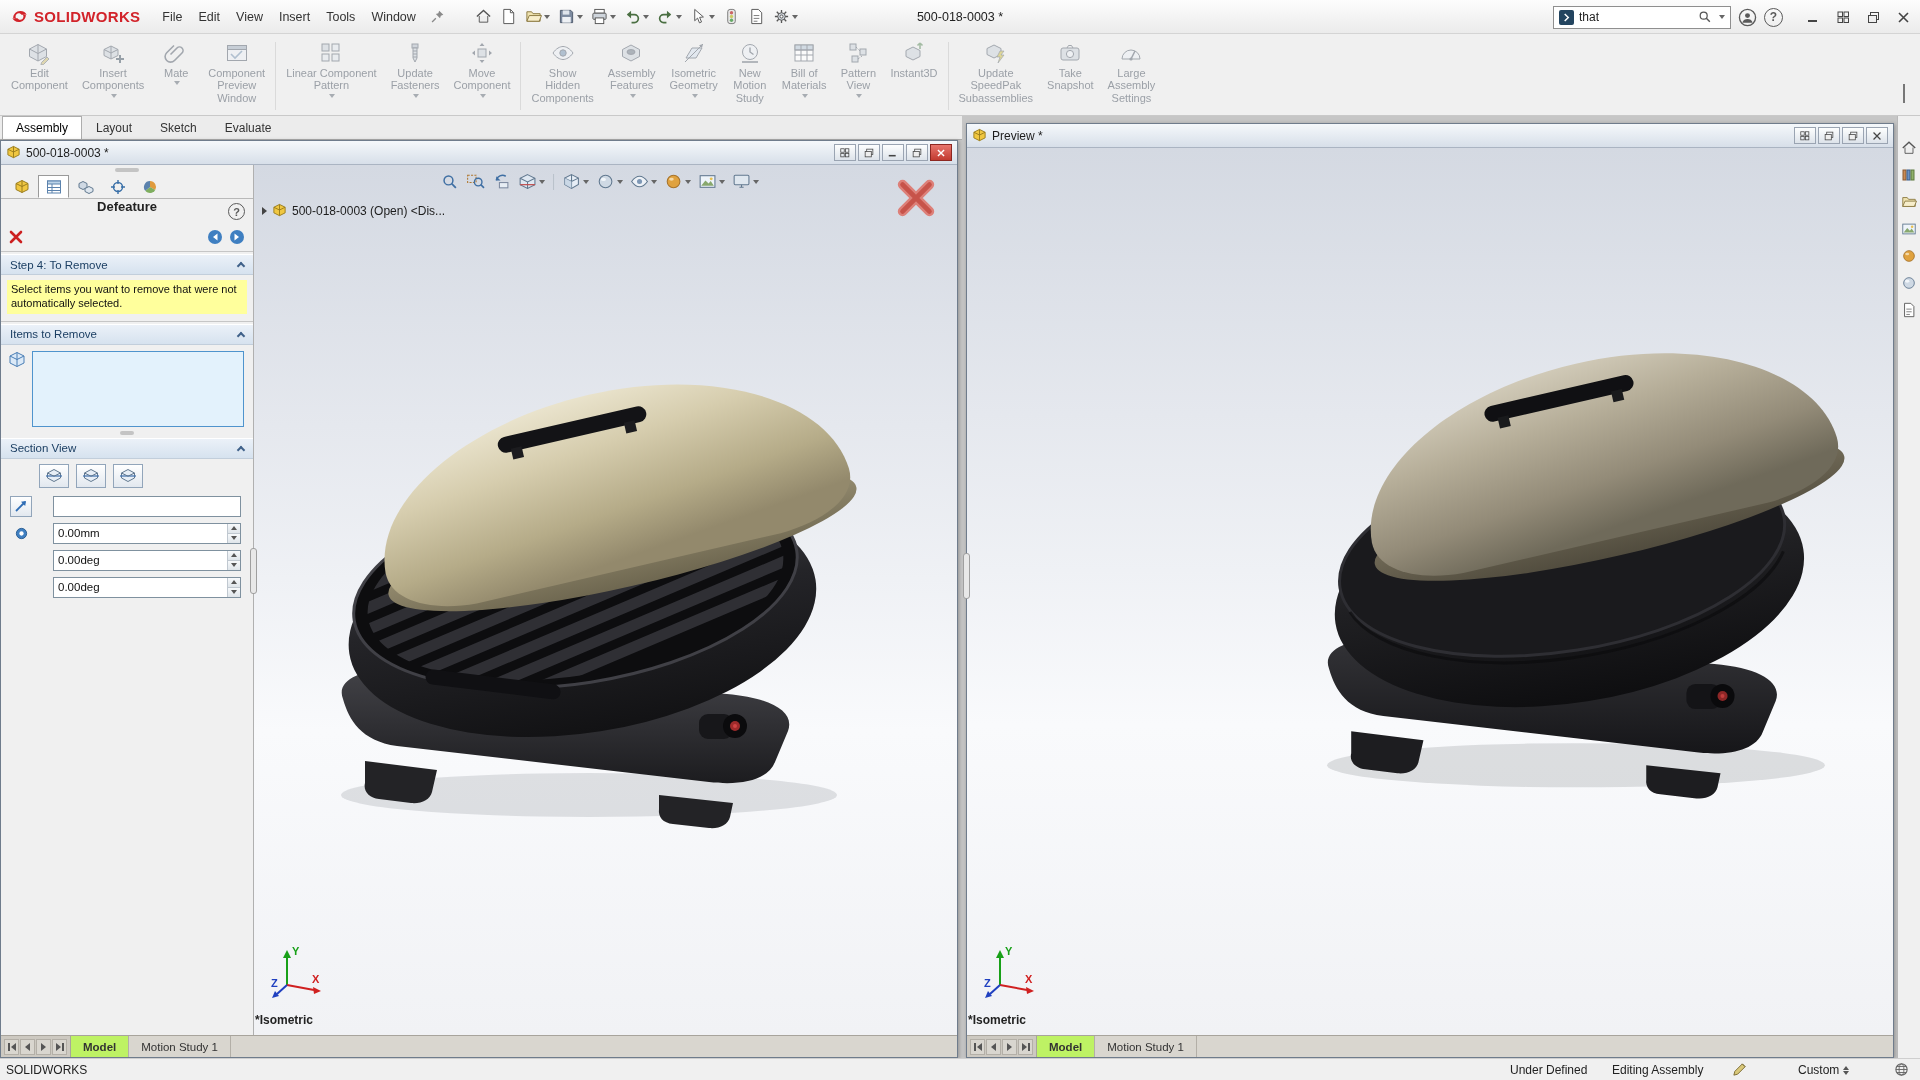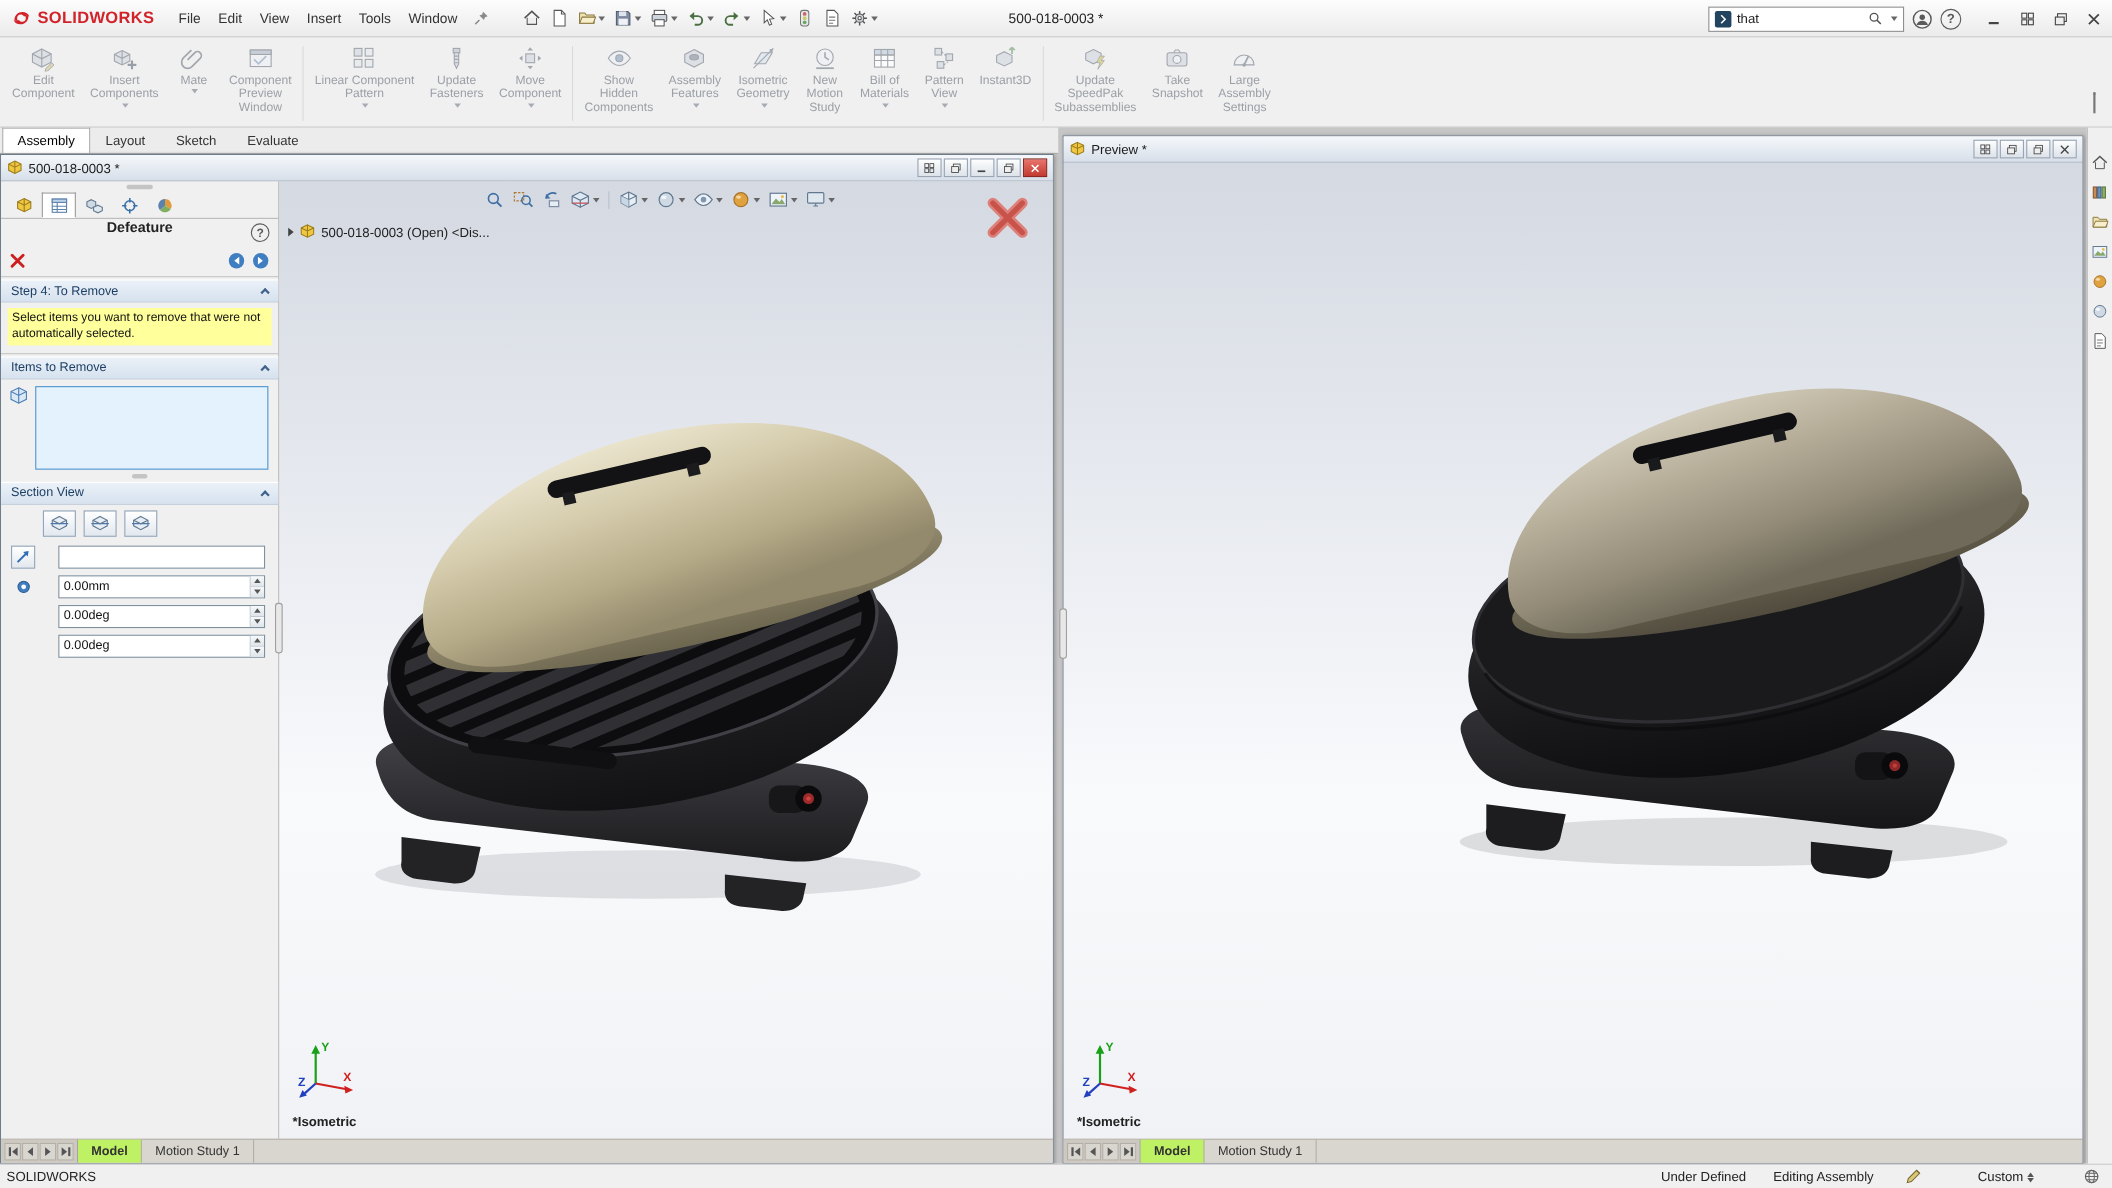--- a/index.html
+++ b/index.html
@@ -118,21 +118,21 @@
 .hud{position:absolute;top:6px;left:50%;transform:translateX(-52%);display:flex;align-items:center;gap:3px;z-index:4}
 .hud-btn{display:flex;align-items:center;padding:2px;border-radius:2px}
 .hud-btn svg{width:19px;height:17px}
 .hud-sep{width:1px;height:16px;background:#b9c1cb;margin:0 3px}
 .breadcrumb{position:absolute;top:38px;left:8px;display:flex;align-items:center;gap:5px;font-size:12px;color:#1d1d1d;z-index:4}
 .tri-r-sm{width:0;height:0;border-top:4px solid transparent;border-bottom:4px solid transparent;border-left:5px solid #444}
 .bc-icon{width:15px;height:15px}
 .cancel-x{position:absolute;top:10px;right:18px;width:46px;height:46px;z-index:4}
 .triad{position:absolute;left:16px;bottom:34px;width:54px;height:58px}
 .triad text{font-size:11px;font-weight:bold;font-family:"Liberation Sans","DejaVu Sans",sans-serif}
-.view-label{position:absolute;left:12px;bottom:8px;font-size:12px;font-weight:bold;color:#222}
+.view-label{position:absolute;left:1px;bottom:8px;font-size:12px;font-weight:bold;color:#222}
 #grill-left{position:absolute;left:55px;top:168px;width:560px;height:500px}
 #grill-right{position:absolute;left:328px;top:152px;width:562px;height:505px}
 
 
 #taskpane{position:absolute;right:0;top:0;width:23px;height:942px;background:#f0f0f0;
   border-left:1px solid #b9b9b9;display:flex;flex-direction:column;align-items:center;padding-top:24px;gap:11px}
 .tp-btn svg{width:16px;height:16px}
 
 
 #statusbar{height:22px;background:#f0f0f0;border-top:1px solid #cfcfcf;position:relative;font-size:12px;color:#222}

